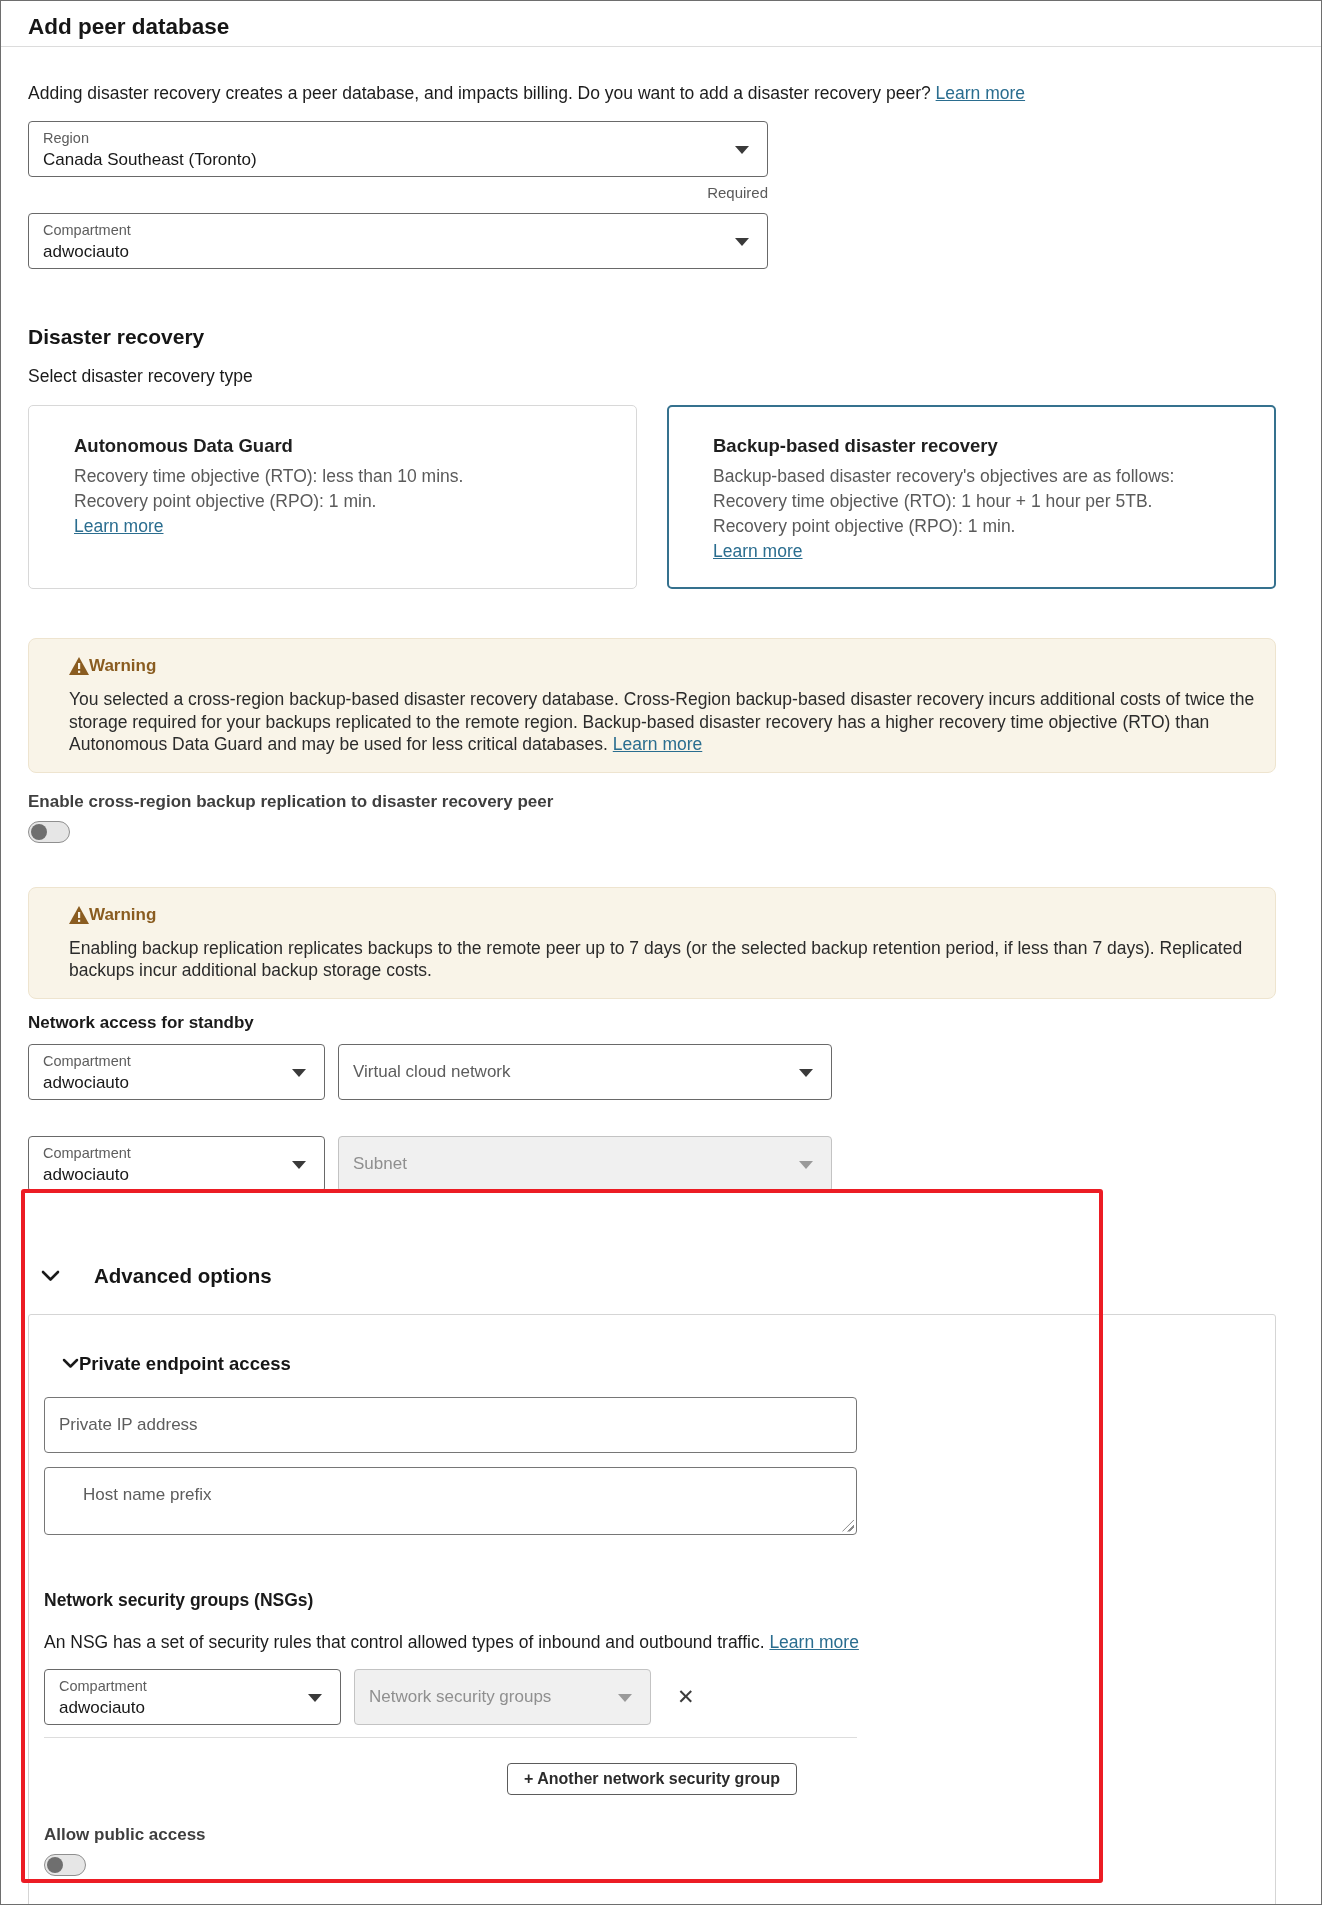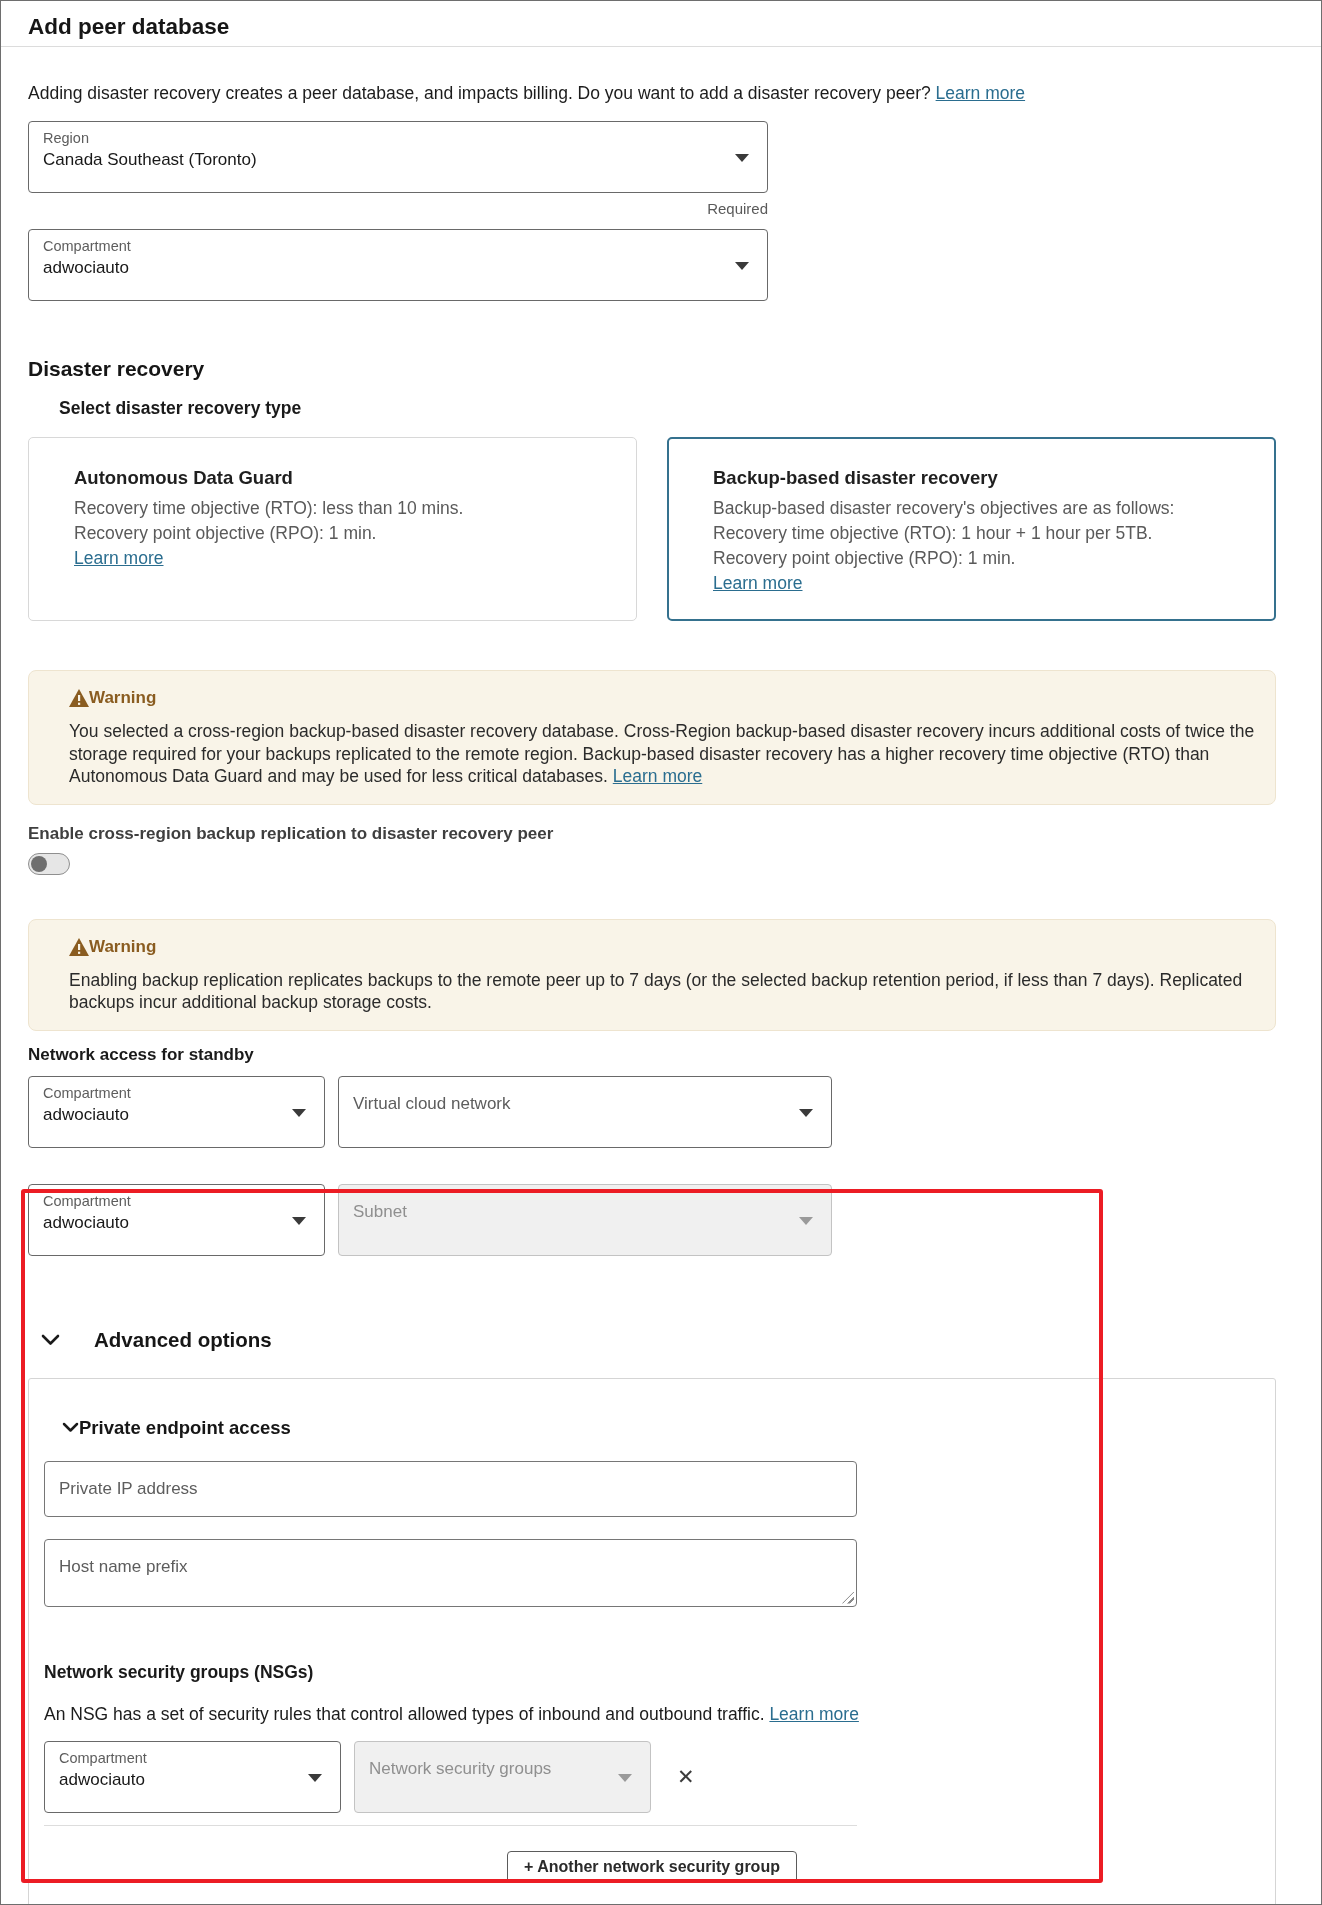--- a/index.html
+++ b/index.html
@@ -17,40 +17,40 @@
   .top-divider{ height:1px; background:#dcdcdc; width:100%; }
 
   .content{ padding:0 45px 0 27px; }
 
   .intro{ margin-top:36px; font-size:17.5px; color:#1c1c1c; }
   a.lnk{ color:#2a6d8f; text-decoration:underline; cursor:pointer; }
 
   
   .select{
     position:relative; border:1px solid #696969; border-radius:4px;
-    background:#fff; height:72px; padding:7px 44px 7px 14px; cursor:pointer;
+    background:#fff; height:56px; padding:7px 44px 7px 14px; cursor:pointer;
   }
   .select .lab{ font-size:14.5px; color:#5d5d5d; line-height:19px; }
   .select .val{ font-size:17px; color:#181818; line-height:24px; }
   .select .lab-only{ font-size:17px; color:#5d5d5d; line-height:40px; }
   .caret{
     position:absolute; right:18px; top:50%; margin-top:-3px;
     width:0; height:0; border-left:7px solid transparent;
     border-right:7px solid transparent; border-top:8px solid #3a3a3a;
   }
   .select.disabled{ background:#f0f0f0; border-color:#c3c3c3; cursor:default; }
   .select.disabled .lab-only{ color:#8f8f8f; }
   .select.disabled .caret{ border-top-color:#9a9a9a; }
 
   .w-region{ width:740px; }
   .required{ width:740px; text-align:right; font-size:15px; color:#5a5a5a; margin-top:7px; }
   .mt-comp{ margin-top:12px; }
 
   .h2{ font-size:21px; font-weight:bold; color:#161616; margin-top:56px; }
-  .sub-label{ font-size:17.5px; font-weight:bold; color:#1a1a1a; margin-top:17px;margin-left:31px; }
+  .sub-label{ font-size:17.5px; font-weight:normal; color:#1a1a1a; margin-top:17px; }
 
   .cards{ display:flex; gap:30px; margin-top:18px; }
   .card{
     width:617px; min-height:184px; border:1px solid #d8d8d8; border-radius:5px;
     padding:29px 20px 18px 45px; background:#fff; cursor:pointer;
   }
   .card.selected{ border:2px solid #35718e; padding:28px 19px 17px 44px; }
   .card .c-title{ font-size:18.5px; font-weight:bold; color:#1f1f1f; margin-bottom:7px; }
   .card .c-line{ font-size:17.5px; color:#5a5a5a; line-height:25px; }
   .card .c-link{ font-size:17.5px; line-height:25px; }
@@ -92,21 +92,21 @@
   }
   .pea-head{ display:flex; align-items:center; padding-left:18px; }
   .pea-title{ font-size:18.5px; font-weight:bold; color:#161616; }
 
   .text-input{
     position:relative; width:813px; border:1px solid #767676; border-radius:4px;
     background:#fff;
   }
   .ip-input{ margin-top:22px; height:56px; }
   .ip-input .ph{ font-size:17px; color:#5d5d5d; line-height:54px; padding-left:14px; }
-  .host-input{ margin-top:22px; height:68px; }
+  .host-input{ margin-top:14px; height:68px;padding-left:24px; }
   .host-input .ph{ font-size:17px; color:#5d5d5d; padding:17px 0 0 14px; }
   .resize-handle{
     position:absolute; right:2px; bottom:2px; width:12px; height:12px;
     background:repeating-linear-gradient(135deg, transparent 0 3px, #8a8a8a 3px 4.5px);
     clip-path:polygon(100% 0, 100% 100%, 0 100%);
   }
 
   .nsg-heading{ margin-top:55px; font-size:17.5px; font-weight:bold; color:#1a1a1a; }
   .nsg-desc{ margin-top:21px; font-size:17.5px; color:#1c1c1c; }
   .nsg-row{ display:flex; align-items:center; gap:13px; margin-top:16px; }

